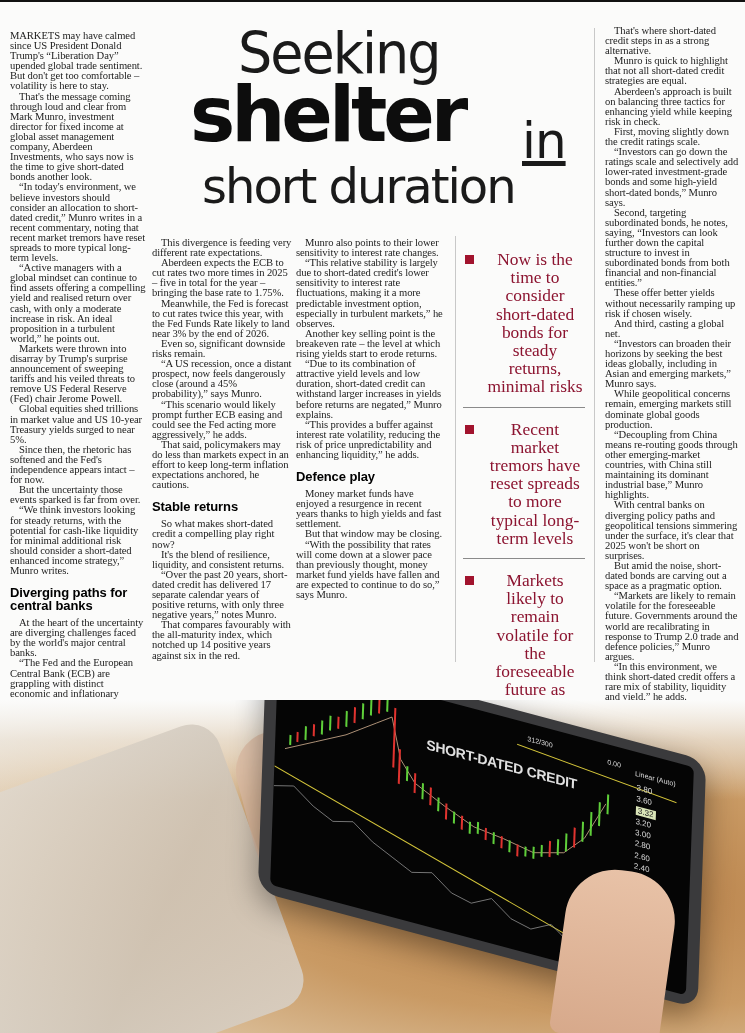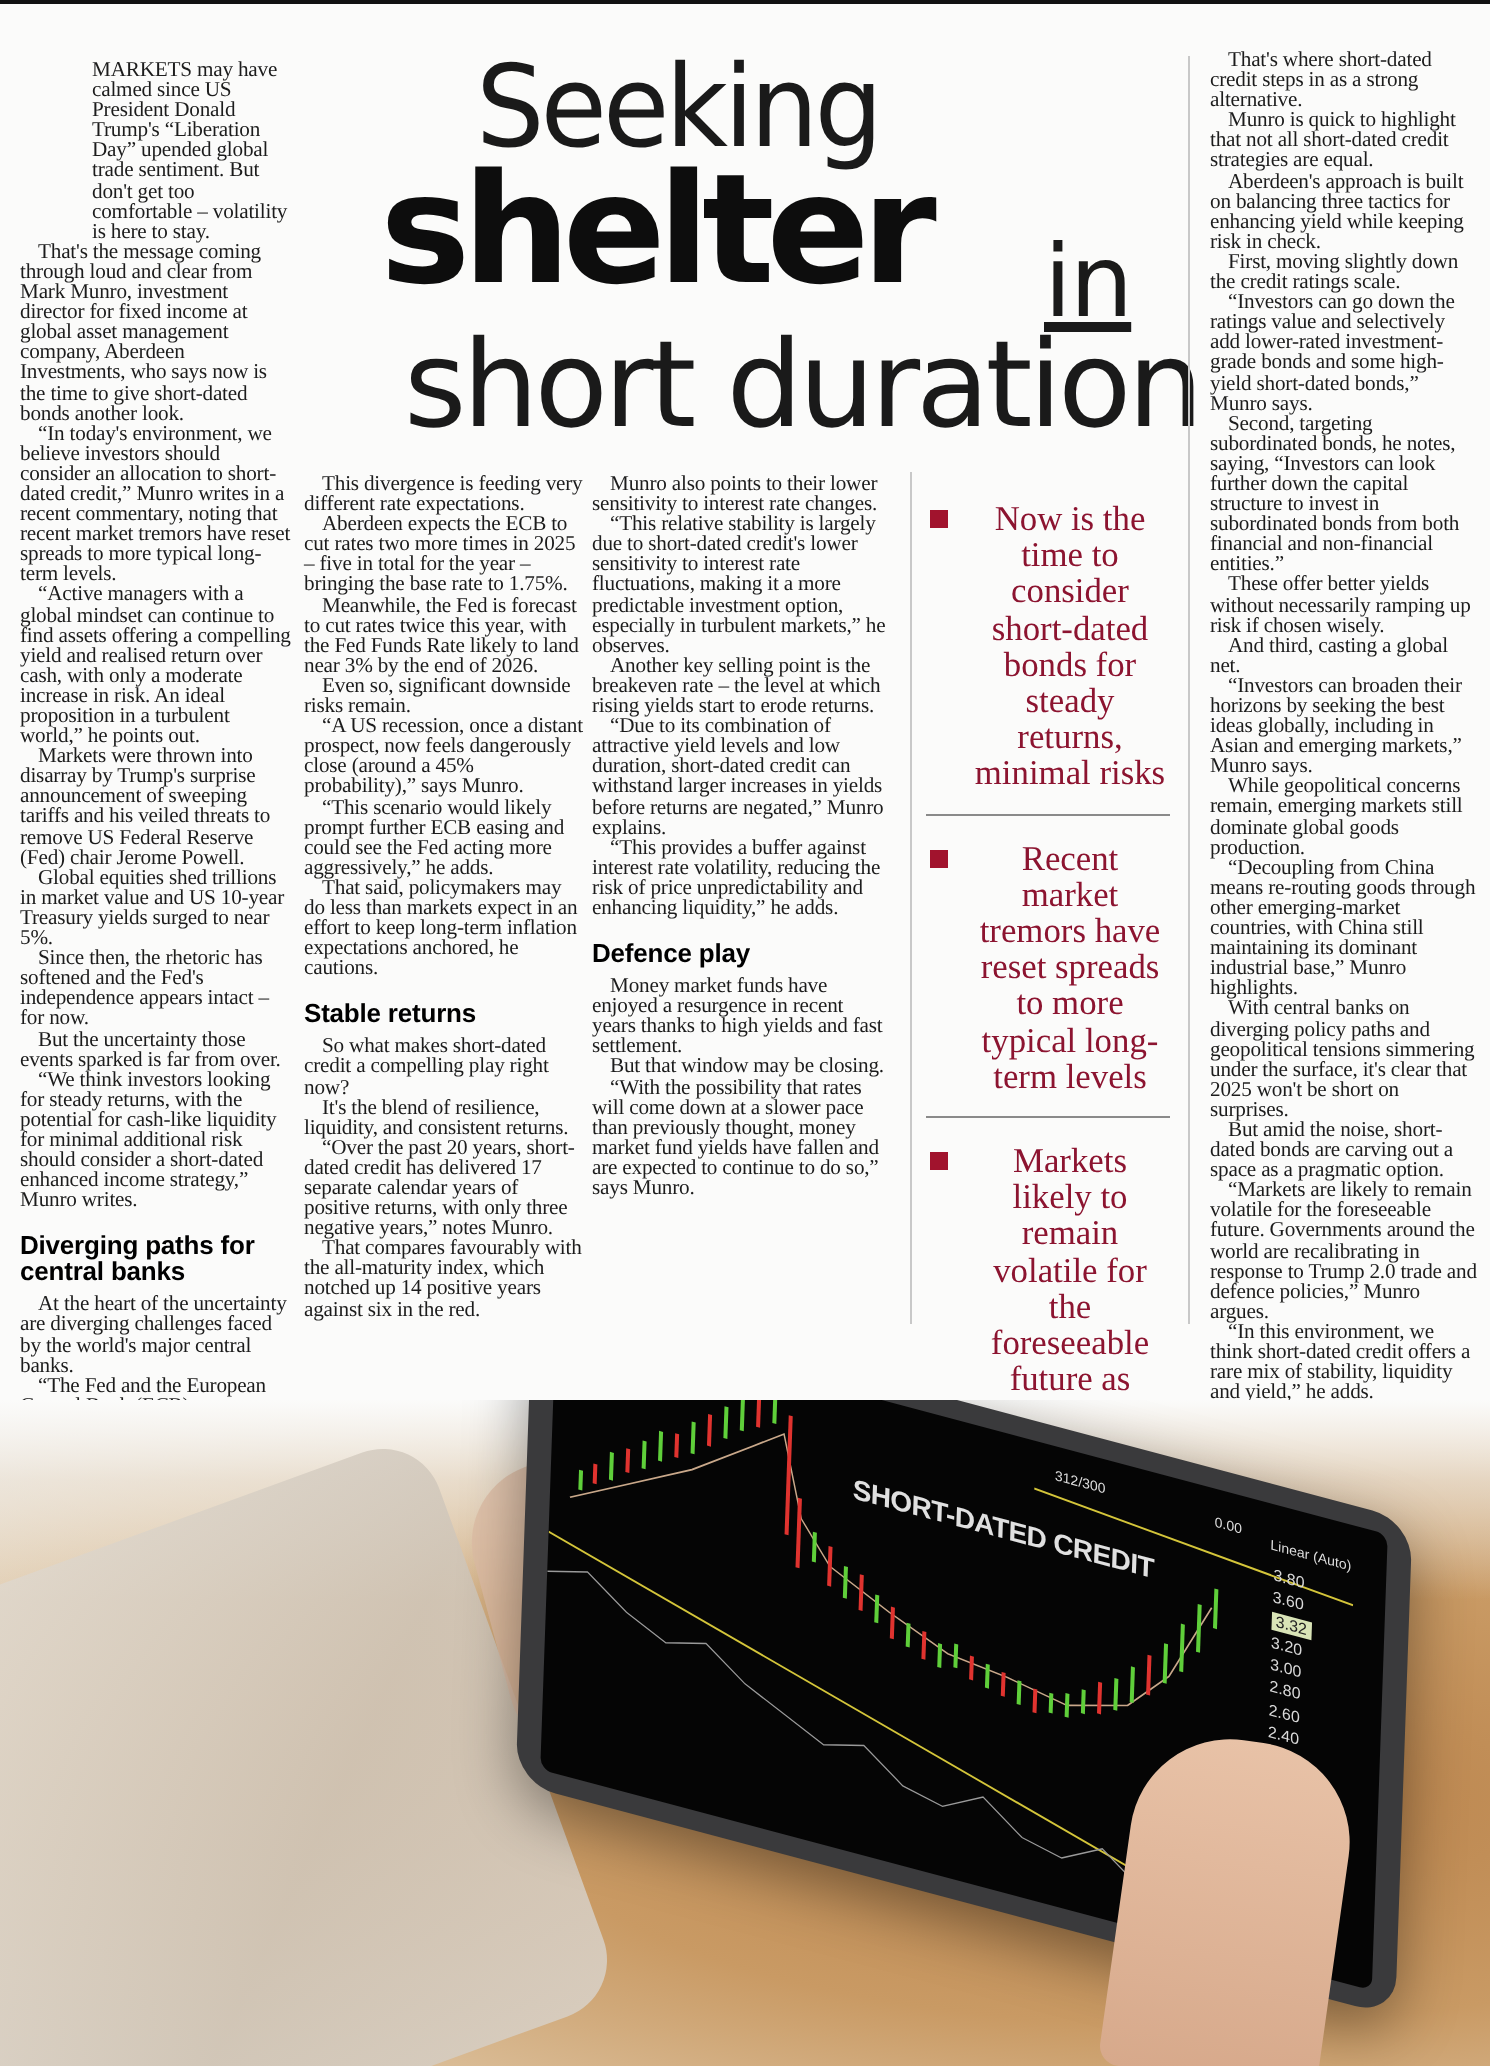--- a/index.html
+++ b/index.html
@@ -1,33 +1,33 @@
 <!DOCTYPE html>
 <html><head>
 <meta charset="utf-8">
 <style>
   html, body { margin:0; padding:0; }
   body { width:745px; height:1033px; background:#fbfbfa; position:relative; overflow:hidden; font-family:"DejaVu Serif", serif; color:#1d1d1d; }
   .topline { position:absolute; left:0; top:0; width:745px; height:2px; background:#111; }
 
   .col { position:absolute; font-family:"Liberation Serif", serif; font-size:10.6px; line-height:10.1px; color:#1c1c1c; letter-spacing:-0.1px; }
   .col p { margin:0; text-indent:9px; }
-  .col p.first { text-indent:0;margin-left:36px; }
+  .col p.first { text-indent:0; }
   .col h3 { font-family:"Liberation Sans", sans-serif; font-weight:bold; font-size:13px; line-height:13px; margin:10px 0 6px 0; color:#000000; }
 
   #col1 { left:10px; top:31px; width:136px; }
   #col2 { left:152px; top:238px; width:140px; }
   #col3 { left:296px; top:238px; width:148px; }
   #col5 { left:605px; top:26px; width:134px; }
 
   .headline { position:absolute; left:190px; top:22px; width:410px; font-family:"DejaVu Sans", sans-serif; color:#0d0d0d; }
   .hl-seeking { position:absolute; left:48px; top:0; font-size:54px; font-weight:200; letter-spacing:-2px; -webkit-text-stroke:0; font-weight:normal; transform:scaleY(1.05); }
   .hl-shelter { position:absolute; left:0; top:48px; font-size:76px; font-weight:bold; letter-spacing:-4px; line-height:90px; }
   .hl-in { position:absolute; left:332px; top:90px; font-size:50px; font-weight:normal; letter-spacing:-1px;text-decoration:underline; }
-  .hl-short { position:absolute; left:12px; top:136px; font-size:60px; font-weight:normal; letter-spacing:-2px; }
+  .hl-short { position:absolute; left:12px; top:136px; font-size:48px; font-weight:normal; letter-spacing:-2px; }
   .thin { color:#1a1a1a; font-family:"DejaVu Sans", sans-serif; -webkit-text-stroke:0; }
 
   .vline { position:absolute; width:1px; background:#c8c8c8; }
 
   .pull { position:absolute; left:463px; top:250px; width:122px; }
   .pull-item { position:relative; padding-left:22px; font-family:"Liberation Serif", serif; font-size:17.4px; line-height:18.2px; color:#8c1430;text-align:center; }
   .pull-item .sq { position:absolute; left:2px; top:5px; width:9px; height:9px; background:#a1132d; }
   .pull-sep { height:1px; background:#8a8a8a; margin:11px 0 12px 0; width:122px; }
 
   .photo { position:absolute; left:0; top:700px; width:745px; height:333px; overflow:hidden;
@@ -122,21 +122,21 @@
     <span class="sq"></span>
     <span>Markets likely to remain volatile for the foreseeable future as governments recalibrate</span>
   </div>
 </div>
 
 <div class="col" id="col5">
   <p>That's where short-dated credit steps in as a strong alternative.</p>
   <p>Munro is quick to highlight that not all short-dated credit strategies are equal.</p>
   <p>Aberdeen's approach is built on balancing three tactics for enhancing yield while keeping risk in check.</p>
   <p>First, moving slightly down the credit ratings scale.</p>
-  <p>“Investors can go down the ratings value and selectively add lower-rated investment-grade bonds and some high-yield short-dated bonds,” Munro says.</p>
+  <p>“Investors can go down the ratings scale and selectively add lower-rated investment-grade bonds and some high-yield short-dated bonds,” Munro says.</p>
   <p>Second, targeting subordinated bonds, he notes, saying, “Investors can look further down the capital structure to invest in subordinated bonds from both financial and non-financial entities.”</p>
   <p>These offer better yields without necessarily ramping up risk if chosen wisely.</p>
   <p>And third, casting a global net.</p>
   <p>“Investors can broaden their horizons by seeking the best ideas globally, including in Asian and emerging markets,” Munro says.</p>
   <p>While geopolitical concerns remain, emerging markets still dominate global goods production.</p>
   <p>“Decoupling from China means re-routing goods through other emerging-market countries, with China still maintaining its dominant industrial base,” Munro highlights.</p>
   <p>With central banks on diverging policy paths and geopolitical tensions simmering under the surface, it's clear that 2025 won't be short on surprises.</p>
   <p>But amid the noise, short-dated bonds are carving out a space as a pragmatic option.</p>
   <p>“Markets are likely to remain volatile for the foreseeable future. Governments around the world are recalibrating in response to Trump 2.0 trade and defence policies,” Munro argues.</p>
   <p>“In this environment, we think short-dated credit offers a rare mix of stability, liquidity and yield,” he adds.</p>

